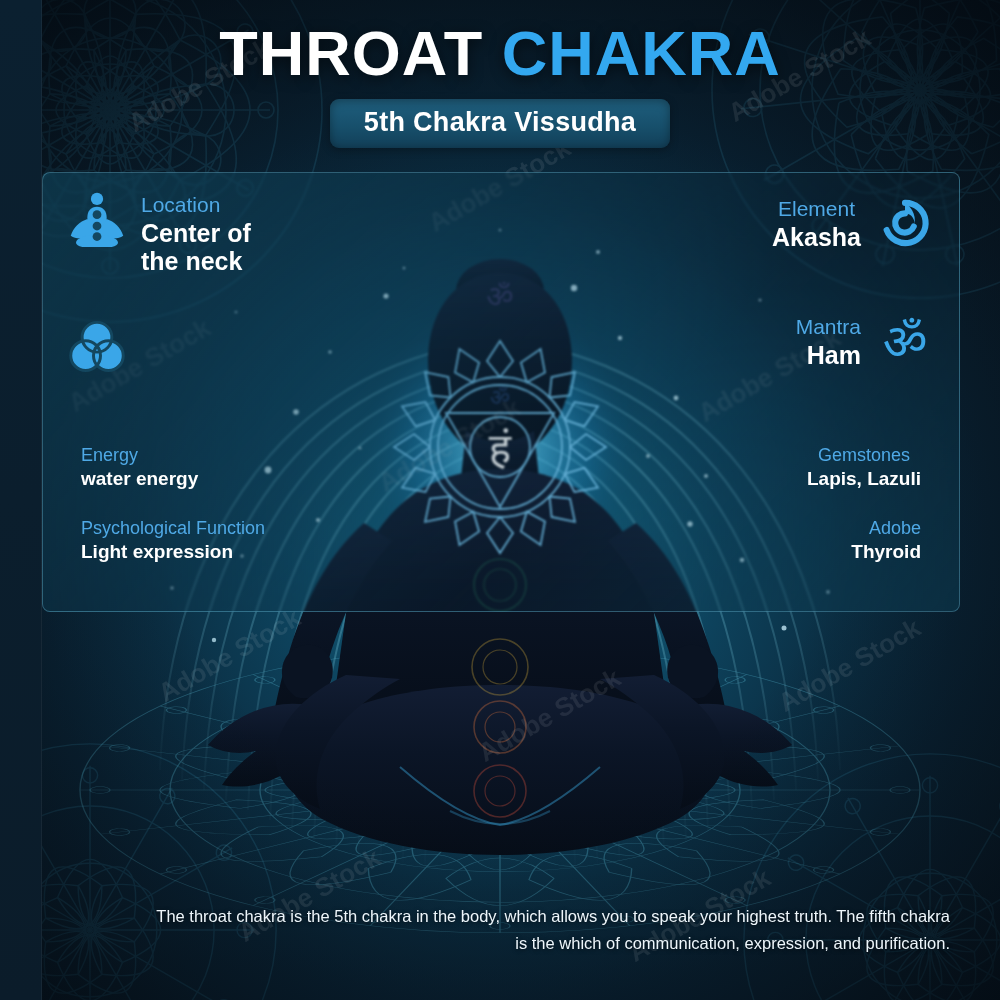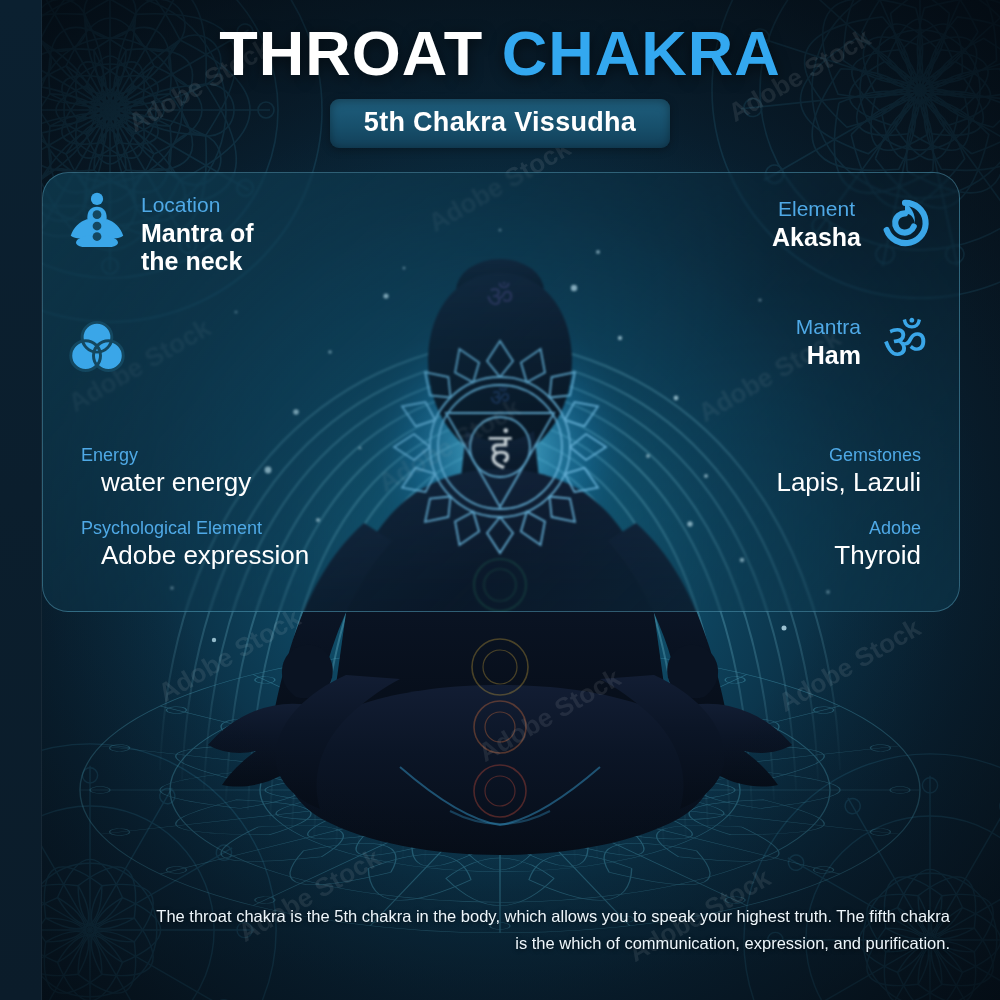--- a/index.html
+++ b/index.html
@@ -40,45 +40,45 @@
     text-shadow:0 3px 14px rgba(0,0,0,.55);}
   .title .w1{color:#ffffff;}
   .title .w2{color:#33a8f0;}
   .badge{display:inline-block;margin-top:14px;padding:8px 34px 10px;border-radius:9px;
     background:linear-gradient(180deg,#1f5e7d 0%,#17506c 55%,#123f58 100%);
     color:#fff;font-size:27px;font-weight:bold;letter-spacing:.3px;
     box-shadow:0 2px 10px rgba(0,0,0,.35) inset, 0 2px 8px rgba(0,0,0,.3);}
 
   
   .panel{position:absolute;left:42px;top:172px;width:918px;height:440px;z-index:6;
-    border-radius:26px;border:1px solid rgba(120,205,235,.34);
+    border-radius:8px;border:1px solid rgba(120,205,235,.34);
     background:linear-gradient(135deg, rgba(17,72,96,.62) 0%, rgba(14,58,80,.40) 38%, rgba(12,45,64,.20) 62%, rgba(14,62,84,.52) 100%);
     backdrop-filter:blur(1px);}
 
   .col{position:absolute;top:0;width:360px;}
   .col.left{left:26px;text-align:left;}
   .col.right{right:26px;text-align:right;}
 
   .row{display:flex;align-items:flex-start;gap:16px;}
   .col.right .row{flex-direction:row-reverse;}
   .ico{flex:0 0 auto;width:56px;height:56px;display:block;}
   .txt{padding-top:2px;}
   .lab{color:#4fa9e6;font-size:21px;line-height:1.15;margin:0 0 2px;}
   .val{color:#ffffff;font-size:25px;font-weight:bold;line-height:1.12;margin:0;}
-  .val.plain{font-weight:normal;font-size:26px;margin-left:20px;}
+  .val.plain{font-weight:bold;font-size:19px;}
   .lab.plain{font-size:18px;}
 
   .blk{margin:0;}
   #loc-row{position:absolute;left:0;top:18px;}
   #col-row{position:absolute;left:0;top:145px;}
   #ele-row{position:absolute;right:0;top:22px;text-align:center;}
   #man-row{position:absolute;right:0;top:140px;}
   #energy-blk{position:absolute;left:12px;top:272px;}
   #psych-blk{position:absolute;left:12px;top:345px;}
-  #gem-blk{position:absolute;right:12px;top:272px;}
+  #gem-blk{position:absolute;right:12px;top:272px;text-align:center;}
   #gland-blk{position:absolute;right:12px;top:345px;}
 
   
   .caption{position:absolute;left:50px;right:50px;bottom:44px;z-index:7;text-align:right;
     color:#eef6fb;font-size:16.5px;line-height:1.6;text-shadow:0 1px 4px rgba(0,0,0,.6);}
 
   
   .wm-strip{position:absolute;left:0;top:0;width:42px;height:1000px;z-index:8;
     background:linear-gradient(180deg,#0b2030 0%,#0b1c2a 100%);
     border-right:1px solid rgba(255,255,255,.05);}
@@ -449,21 +449,21 @@
           <path d="M32 18 c-7 0 -11 5 -11 12 l0 18 c0 7 5 11 11 11 c6 0 11 -4 11 -11 l0 -18 c0 -7 -4 -12 -11 -12 z"></path>
           <path d="M21 32 c-9 3 -16 10 -19 19 c6 4 14 4 20 0 c-4 5 -6 10 -6 14 c7 1 14 -2 18 -8 z"></path>
           <path d="M43 32 c9 3 16 10 19 19 c-6 4 -14 4 -20 0 c4 5 6 10 6 14 c-7 1 -14 -2 -18 -8 z"></path>
           <path d="M32 50 c-13 0 -24 4 -24 9 c0 4 11 7 24 7 c13 0 24 -3 24 -7 c0 -5 -11 -9 -24 -9 z"></path>
           <circle cx="32" cy="27" r="5" fill="#14475f"></circle>
           <circle cx="32" cy="40" r="5" fill="#14475f"></circle>
           <circle cx="32" cy="52" r="5" fill="#14475f"></circle>
         </svg>
         <div class="txt">
           <p class="lab">Location</p>
-          <p class="val">Mantra of</p>
+          <p class="val">Center of</p>
           <p class="val">the neck</p>
         </div>
       </div>
 
       <div class="row" id="col-row">
         <svg class="ico" viewBox="0 0 64 64">
           <g fill="#3aa6e8">
             <circle cx="32" cy="22" r="17"></circle>
             <circle cx="19" cy="43" r="17"></circle>
             <circle cx="45" cy="43" r="17"></circle>
@@ -475,22 +475,22 @@
           </g>
         </svg>
       </div>
 
       <div class="blk" id="energy-blk">
         <p class="lab plain">Energy</p>
         <p class="val plain">water energy</p>
       </div>
 
       <div class="blk" id="psych-blk">
-        <p class="lab plain">Psychological Element</p>
-        <p class="val plain">Adobe expression</p>
+        <p class="lab plain">Psychological Function</p>
+        <p class="val plain">Light expression</p>
       </div>
     </div>
 
     <div class="col right">
 
       <div class="row" id="ele-row">
         <svg class="ico" viewBox="0 0 64 64">
           <g fill="none" stroke="#3aa6e8" stroke-width="7" stroke-linecap="round">
             <path d="M32 9 a23 23 0 1 1 -21 31"></path>
             <path d="M32 21 a11 11 0 1 0 10 15"></path>

